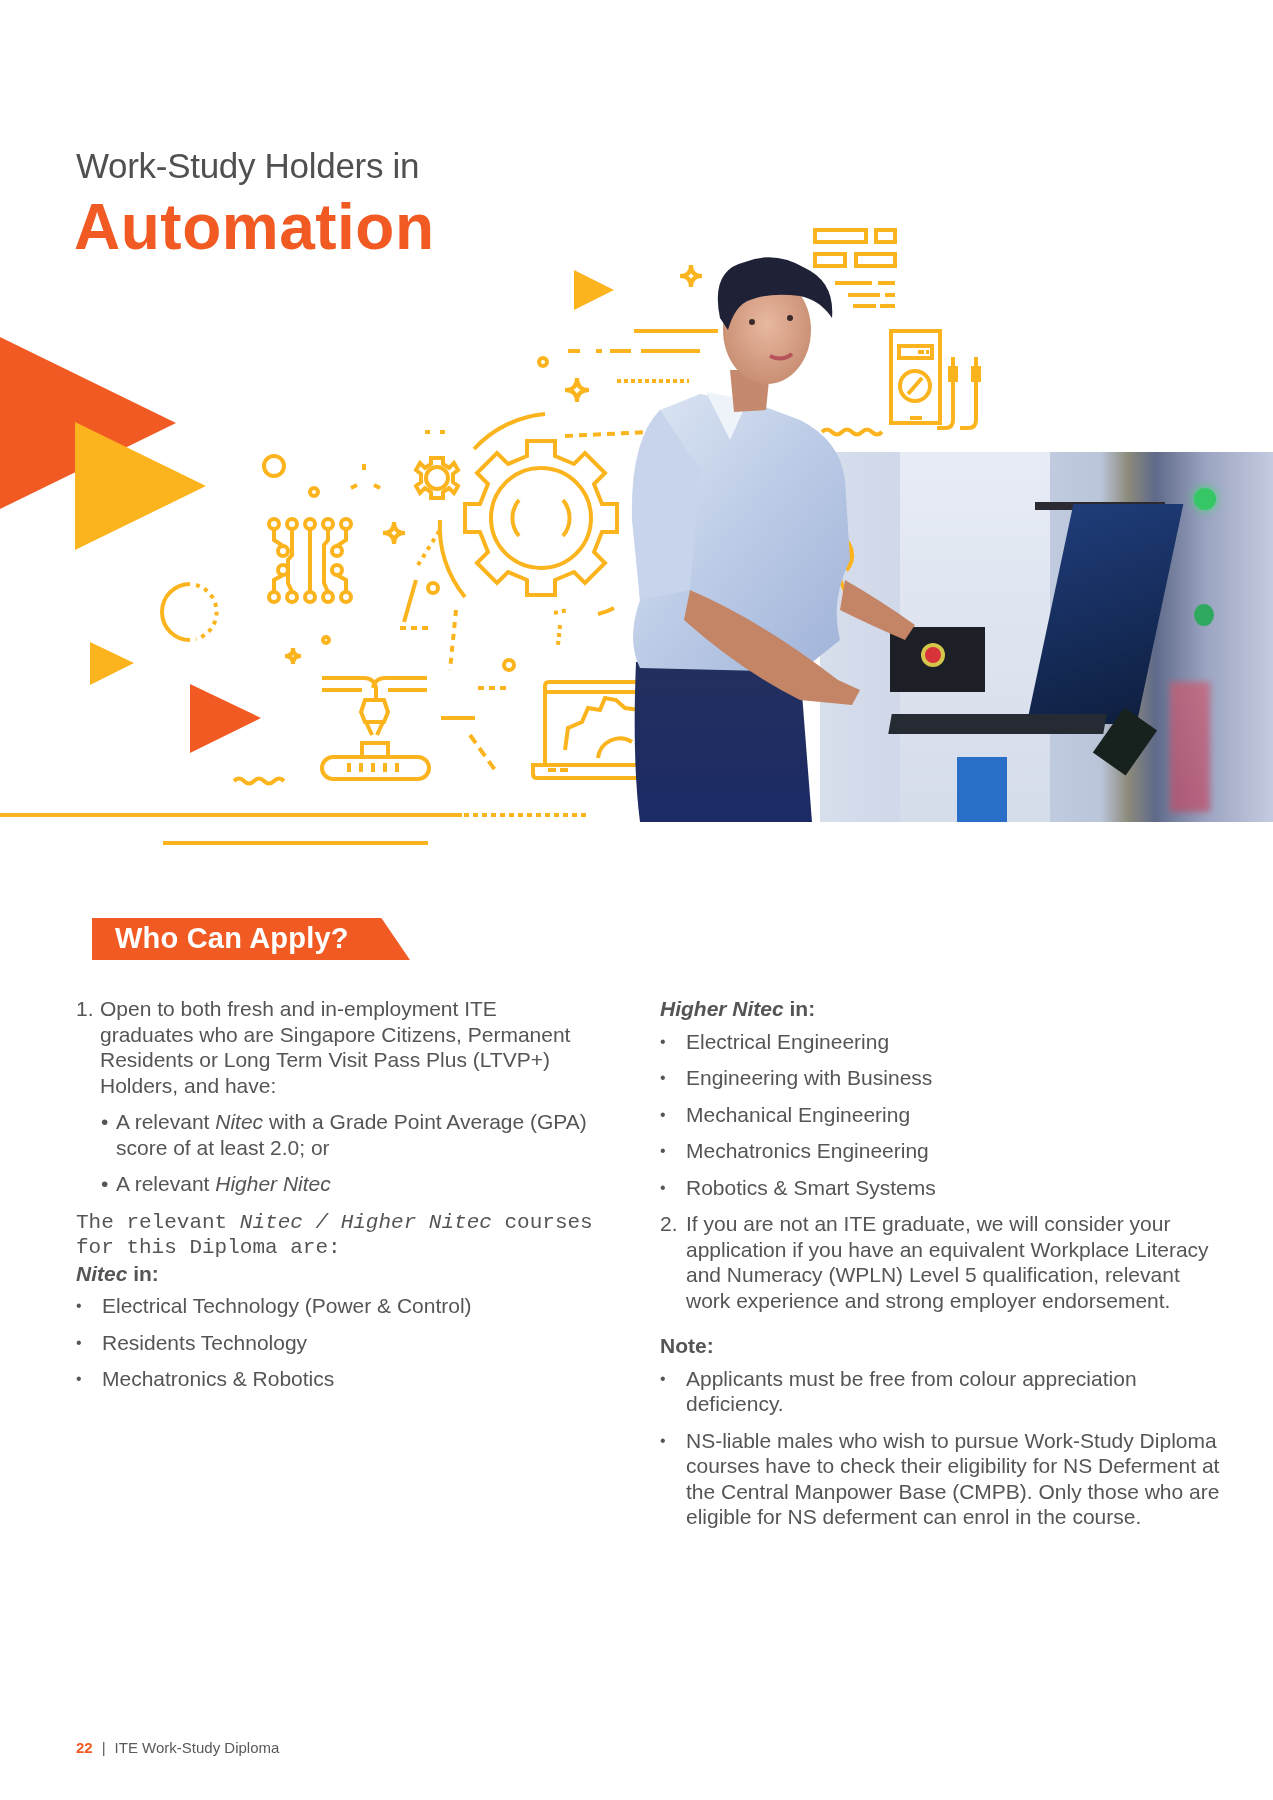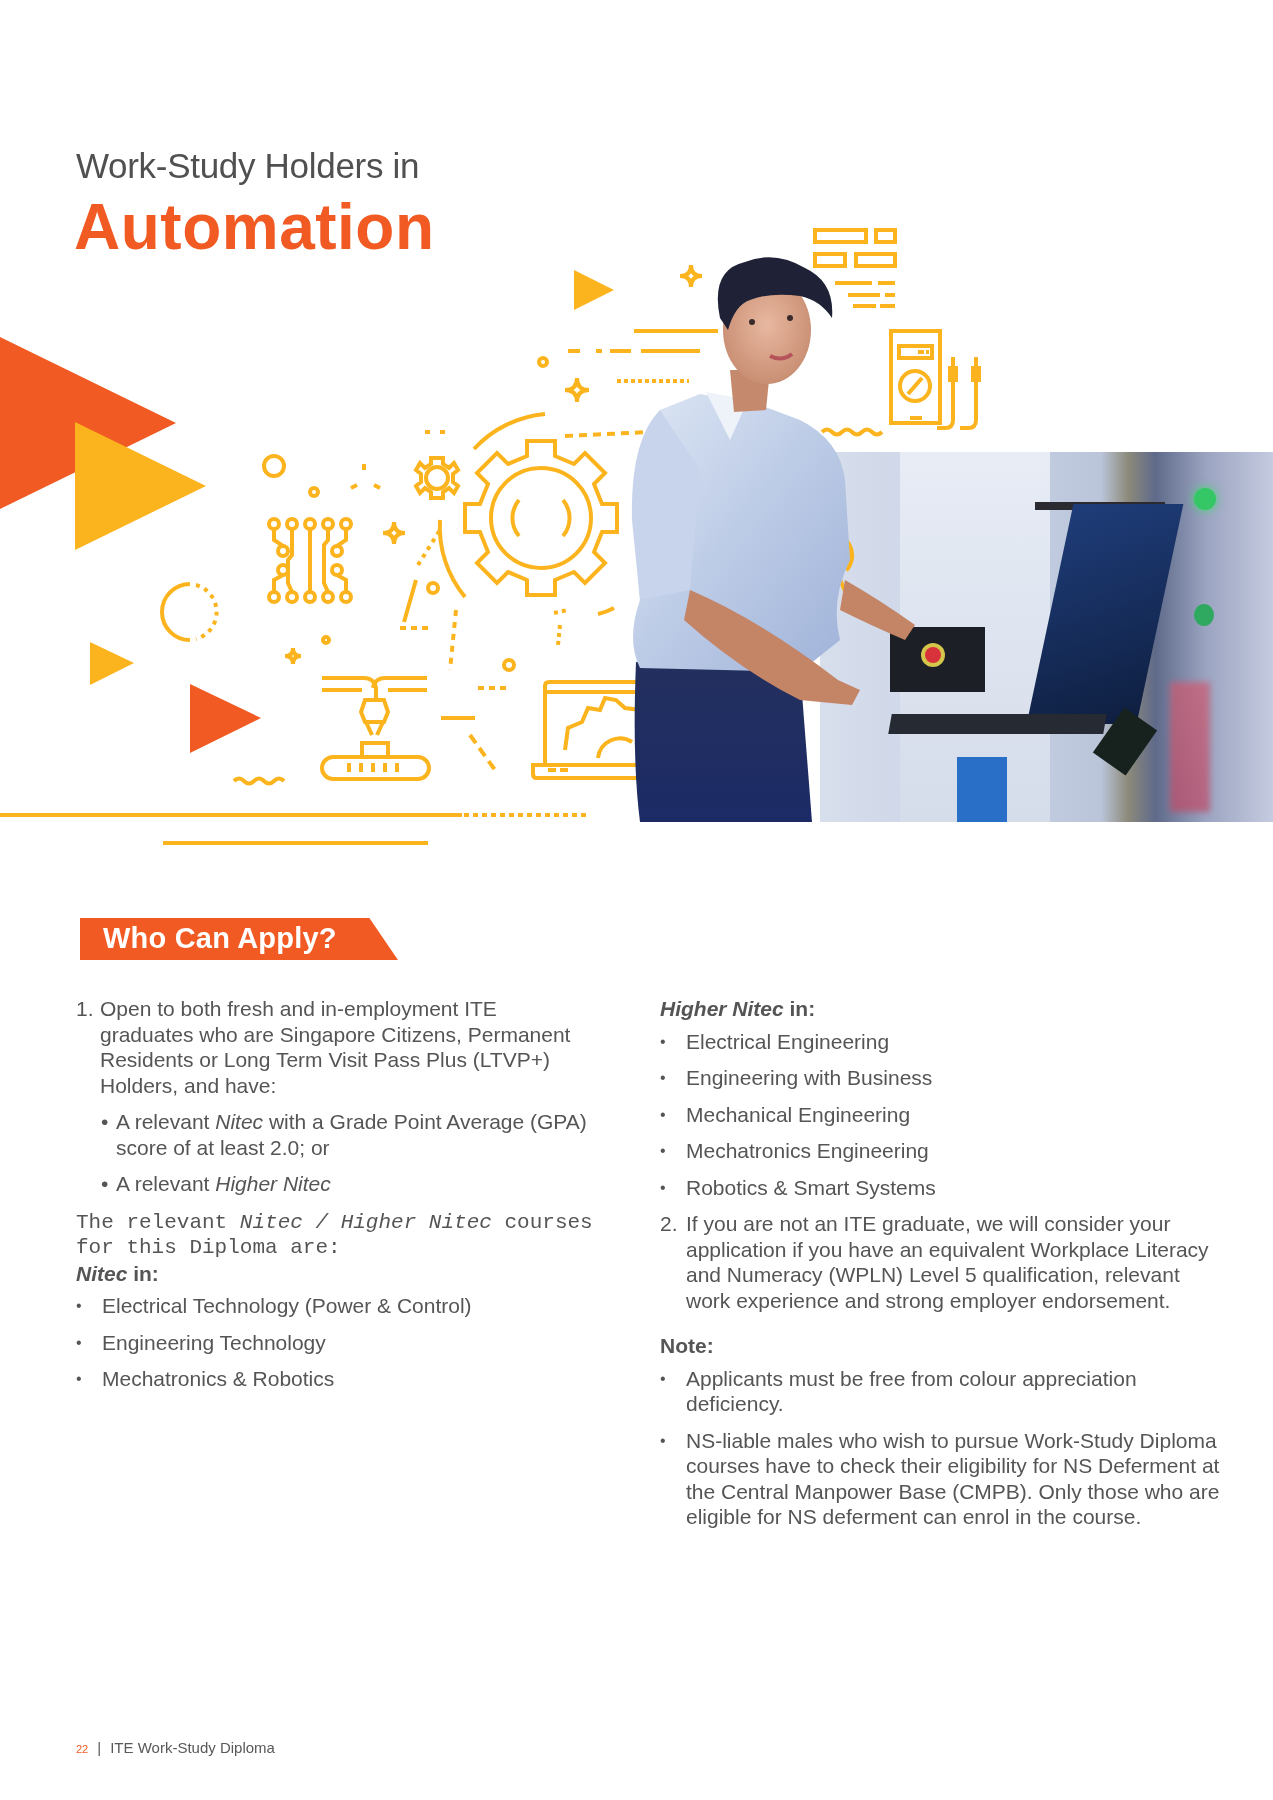--- a/index.html
+++ b/index.html
@@ -20,21 +20,21 @@
     .photo-bg .led2 { position:absolute; left: 374px; top: 152px; width: 20px; height: 22px; border-radius: 50%; background:#2fa860; }
     .photo-bg .red { position:absolute; left: 350px; top: 230px; width: 40px; height: 130px; background: linear-gradient(180deg,#cf5a70,#c04a66); opacity:0.7; filter: blur(3px); }
     .photo-bg .blue-box { position:absolute; left: 137px; top: 305px; width: 50px; height: 65px; background:#2a6fc7; }
     .photo-bg .keyboard { position:absolute; left: 70px; top: 262px; width: 215px; height: 20px; background:#262a33; transform: skewX(-10deg); }
     .photo-bg .device { position:absolute; left: 70px; top: 175px; width: 95px; height: 65px; background:#1d1f26; }
     .photo-bg .device-dot { position:absolute; left: 105px; top: 195px; width: 16px; height: 16px; border-radius:50%; background:#d8323a; box-shadow: 0 0 0 4px #d4c64a; }
     .photo-bg .handheld { position:absolute; left: 285px; top: 262px; width: 40px; height: 55px; background:#17221f; transform: rotate(35deg); }
 
     .person { position: absolute; left: 0; top: 0; width: 1273px; height: 860px; }
 
-    .section-banner { position: absolute; left: 80px; top: 918px; width: 318px; height: 42px; }
+    .section-banner { position: absolute; left: 92px; top: 918px; width: 318px; height: 42px; }
     .section-banner .bg { position:absolute; inset:0; background:#f15a22; clip-path: polygon(0 0, 91% 0, 100% 100%, 0 100%); }
     .section-banner .label { position: absolute; left: 23px; top: 4px; font-size: 29px; font-weight: 700; color: #ffffff; letter-spacing: 0.2px; }
 
     .col { position: absolute; font-size: 21px; line-height: 25.5px; color: #555555; }
     .col-left { left: 76px; top: 996px; width: 520px; }
     .col-right { left: 660px; top: 996px; width: 560px; }
 
     .numbered { display: flex; }
     .numbered .num { width: 24px; flex: none; }
     .numbered .txt { flex: 1; }
@@ -47,21 +47,21 @@
     .heading { font-weight: 700; margin-bottom: 7px; }
     .heading em { font-style: italic; }
 
     ul.blist { list-style: none; }
     ul.blist li { display: flex; margin-bottom: 11px; }
     ul.blist li .dot { width: 26px; flex: none; font-size: 16px; }
 
     .col-right .heading:first-child { margin-top: 0; }
 
     .footer { position: absolute; left: 76px; top: 1739px; font-size: 15px; color: #58595b; }
-    .footer .page { color: #f15a22; font-weight: 400; font-size: 11px; }
+    .footer .page { color: #f15a22; font-weight: 700; font-size: 15px; }
     .footer .sep { margin: 0 9px; }
   </style>
 </head>
 <body>
 
 <div class="subtitle">Work-Study Holders in</div>
 <div class="title">
   <div>Automation</div>
 </div>
 
@@ -267,21 +267,21 @@
   <div class="heading">
     <em>Nitec</em><span> in:</span>
   </div>
   <ul class="blist">
     <li>
         <span class="dot">•</span>
         <span>Electrical Technology (Power &amp; Control)</span>
       </li>
     <li>
         <span class="dot">•</span>
-        <span>Engineering Technology</span>
+        <span>Residents Technology</span>
       </li>
     <li>
         <span class="dot">•</span>
         <span>Mechatronics &amp; Robotics</span>
       </li>
   </ul>
 </div>
 
 <div class="col col-right">
   <div class="heading">

